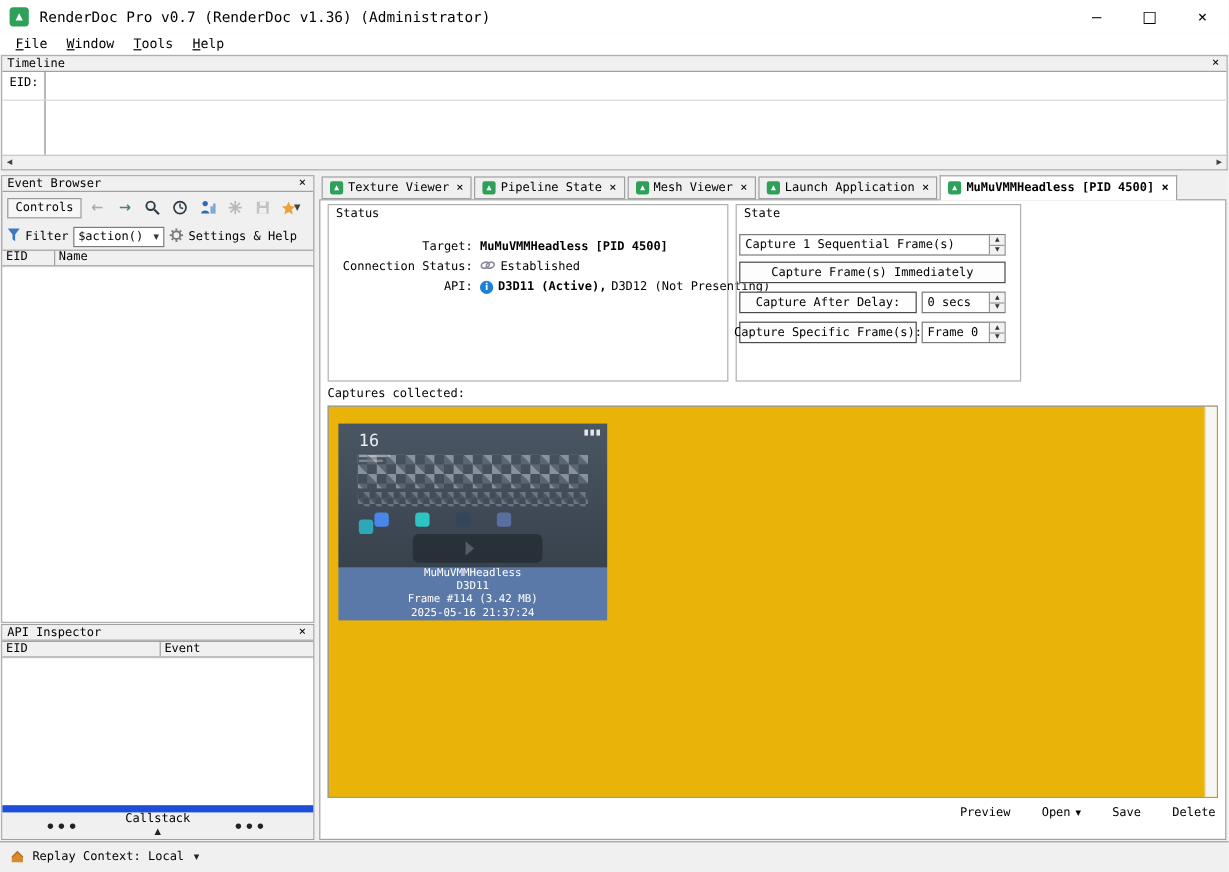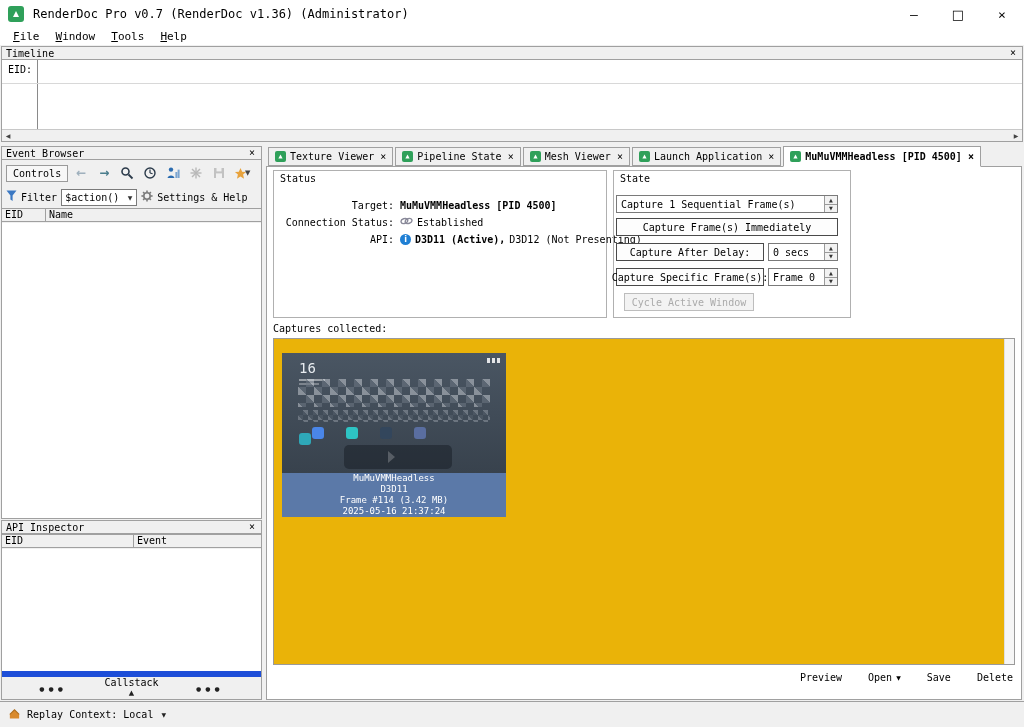--- a/index.html
+++ b/index.html
@@ -447,23 +447,20 @@
         <span class="btn" style="width:148px;">Capture Specific Frame(s):</span>
         <span class="spin" style="width:70px;">
           <span class="sval2">Frame 0</span>
           <span class="spincol">
             <span class="spinbtn sym">▲</span>
             <span class="spinbtn sym">▼</span>
           </span>
         </span>
       </div>
 
-      <div class="trow" style="top:122px;">
-        <span class="btn disabled" style="width:130px; margin-left:8px;">Cycle Active Window</span>
-      </div>
     </div>
 
     <div class="cap-label">Captures collected:</div>
     <div class="cap-box">
       <div class="thumb">
         <div class="shot">
           <span class="clock">16</span>
           <span class="clock-sub"></span>
           <span class="clock-sub2"></span>
           <span class="sbicons">

